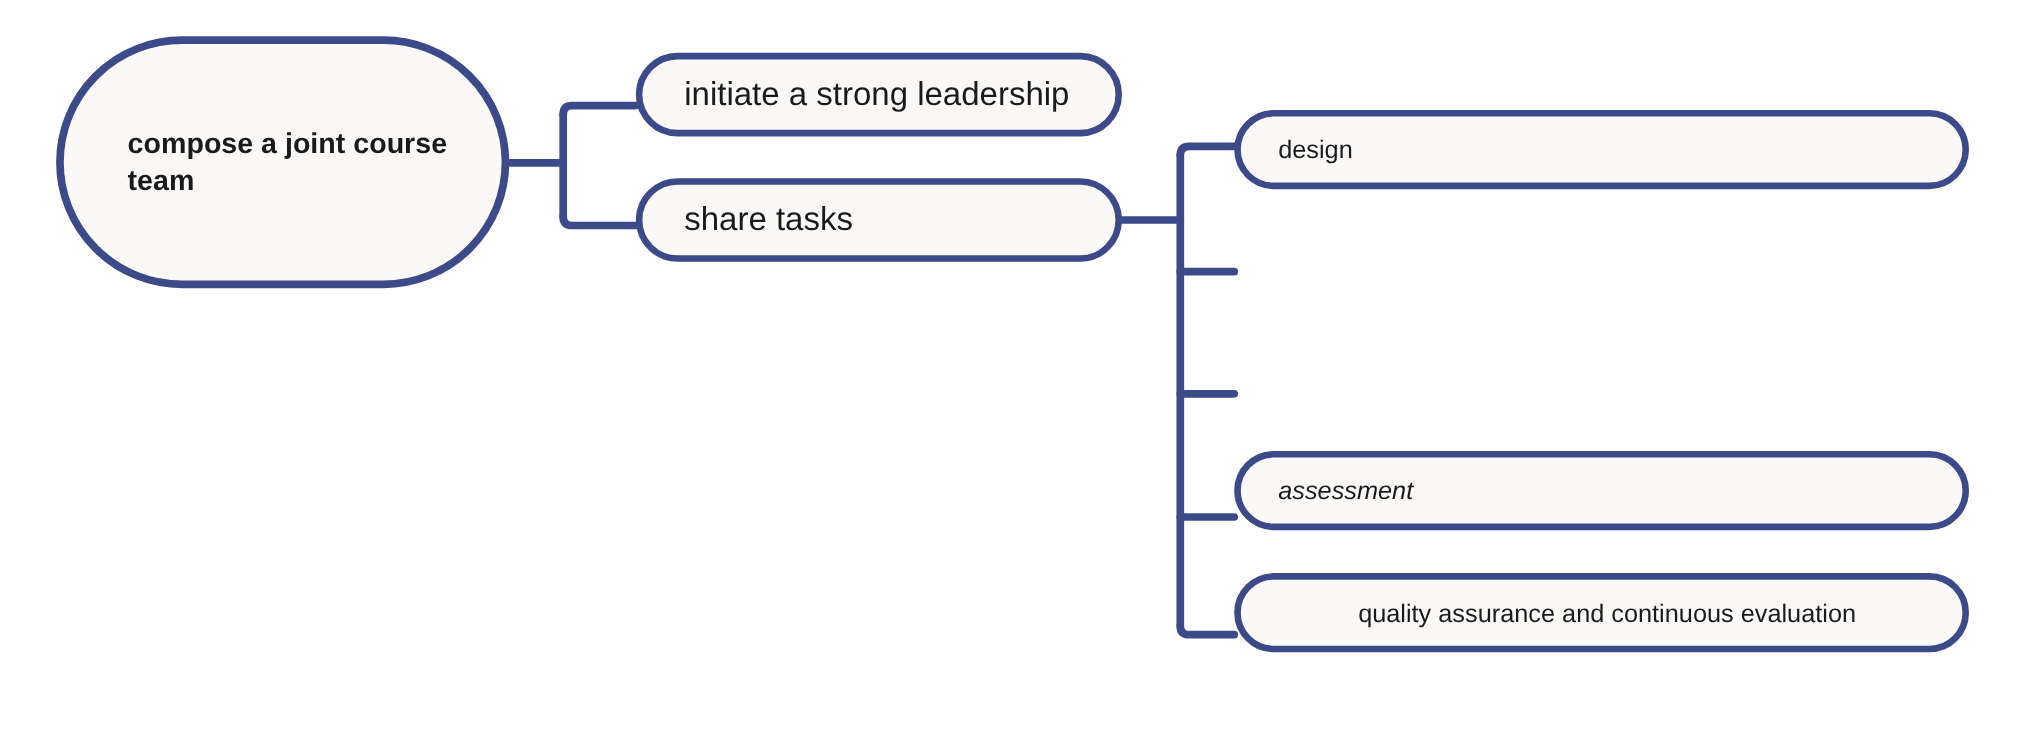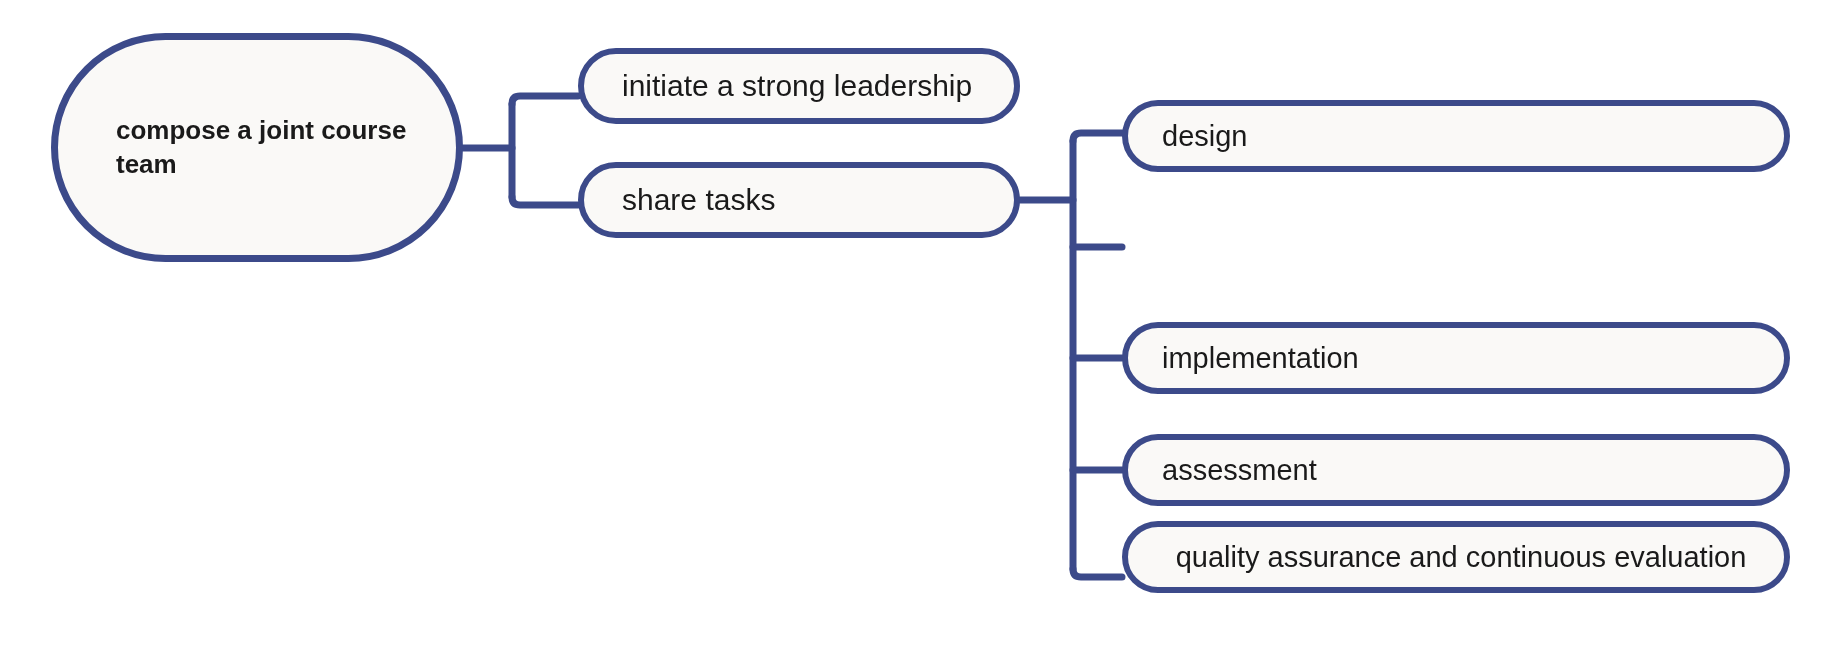--- a/index.html
+++ b/index.html
@@ -72,25 +72,25 @@
   .node-l2-1 { top: 162px; }
   
   .node-l3 {
     left: 1122px;
     width: 668px;
     height: 72px;
     border-radius: 36px;
     padding-left: 34px;
     padding-right: 24px;
   }
-  .node-l3 .node-label { font-size: 29px; }
+  .node-l3 .node-label { font-size: 23px; }
   .node-l3-0 { top: 100px; }
   .node-l3-1 { top: 211px; }
   .node-l3-2 { top: 322px; }
-  .node-l3-3 { top: 434px; }
+  .node-l3-3 { top: 410px; font-style: italic; }
   .node-l3-4 { top: 521px; text-align: center; }
 </style>
 </head>
 <body>
 
 <div id="canvas">
 
   <svg id="connectors" viewBox="0 0 1848 664" xmlns="http://www.w3.org/2000/svg">
     <g fill="none" stroke="#3c4a8a" stroke-width="7" stroke-linecap="round" stroke-linejoin="round">
 
@@ -117,23 +117,20 @@
   <div class="node node-l2 node-l2-1">
     <span class="node-label">share tasks</span>
   </div>
   <div class="node node-l2 node-l2-0">
     <span class="node-label">initiate a strong leadership</span>
   </div>
 
   <div class="node node-l3 node-l3-0">
     <span class="node-label">design</span>
   </div>
-  <div class="node node-l3 node-l3-2">
-    <span class="node-label">implementation</span>
-  </div>
   <div class="node node-l3 node-l3-3">
     <span class="node-label">assessment</span>
   </div>
   <div class="node node-l3 node-l3-4">
     <span class="node-label">quality assurance and continuous evaluation</span>
   </div>
 
 </div>
 
 </body></html>

